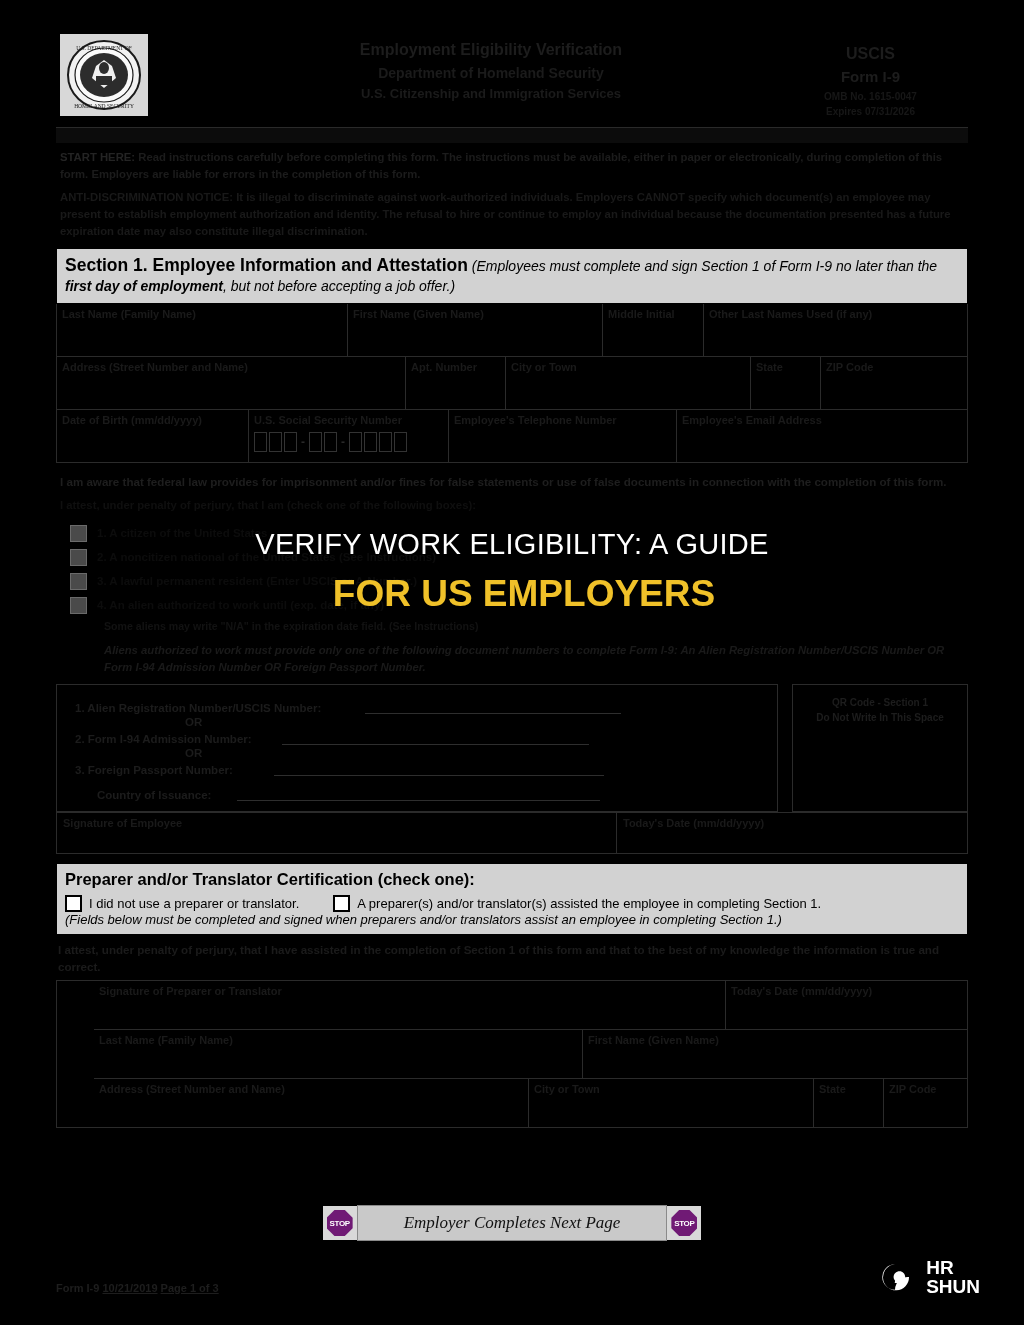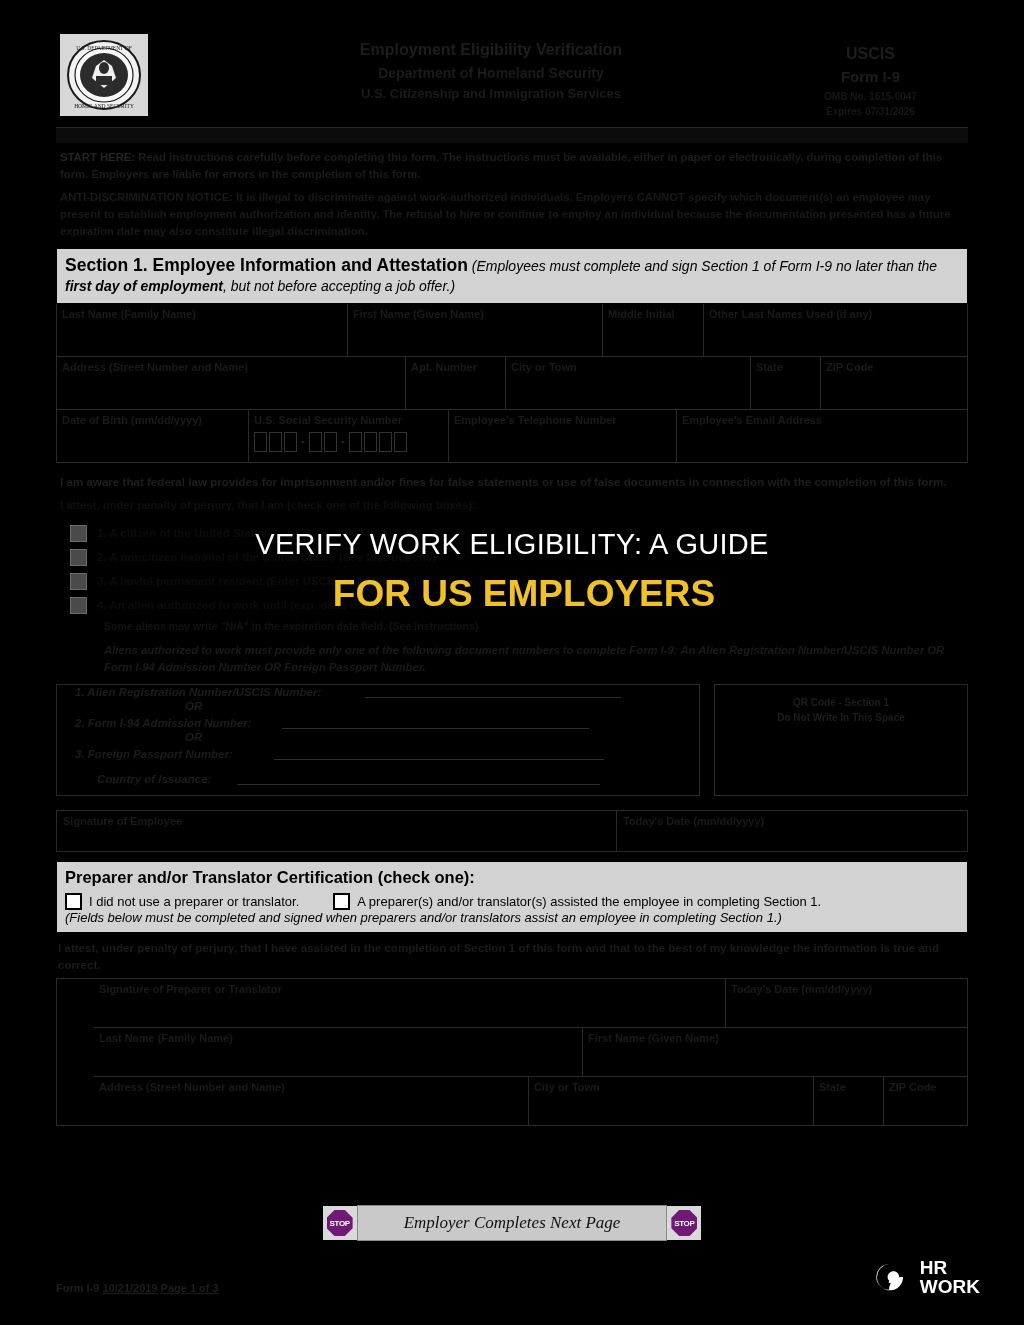--- a/index.html
+++ b/index.html
@@ -98,32 +98,32 @@
           flex: 0 0 auto; margin-right: 10px; }
   .cbtxt { font-size: 11.5px; font-weight: bold; color: #0c0c0c; line-height: 1.35;
            padding-top: 1px; }
 
   .note { margin: 6px 0 0 48px; font-size: 10.6px; font-weight: bold; color: #121212; }
   .alien-note { margin: 10px 0 0 48px; font-size: 11.3px; font-weight: bold;
                 font-style: italic; color: #1a1a1a; line-height: 1.5; }
 
   
   .alien-wrap { display:flex; margin-top: 8px; }
-  .alien-box { width: 644px; border: 1.5px solid #2b2b2b; padding: 0 0 6px 0; font-style: italic; }
+  .alien-box { width: 722px; border: 1.5px solid #2b2b2b; padding: 16px 0 6px 0; }
   .aline { display:flex; align-items:flex-end; margin: 0 0 4px 0; }
   .aline .al { font-size: 11.5px; font-weight:bold; color:#1c1c1c; padding-left: 18px;}
   .aline .rule { flex: 0 0 auto; border-bottom: 1.5px solid #2e2e2e; height: 13px; }
   .ortxt { text-align:left; padding-left: 128px; font-size: 11.5px; font-weight:bold;
            color:#1c1c1c; margin: -2px 0 4px 0;}
   .qr-box { flex: 1 1 auto; margin-left: 14px; border: 1.5px solid #2b2b2b;
             text-align: center; padding-top: 10px; }
   .qr-box .t { font-size: 10px; font-weight: bold; color: #1d1d1d; line-height: 1.5; }
 
   
-  .sigrow { display:flex; border: 1.5px solid #2b2b2b; margin-top: 14px; height: 42px; }
+  .sigrow { display:flex; border: 1.5px solid #2b2b2b; height: 42px; }
   .sigrow .c1 { width: 560px; border-right: 1.5px solid #2b2b2b; padding: 4px 6px;
                 font-size: 11px; font-weight: bold; color: #1a1a1a; }
   .sigrow .c2 { flex:1; padding: 4px 6px; font-size: 11px; font-weight: bold; color:#1a1a1a;}
 
   
   .prep {
     background: #d2d2d2; border: 1.5px solid #000; color:#000;
     padding: 6px 8px 7px 8px; margin-top: 9px;
   }
   .prep .title { font-size: 16.5px; font-weight: bold; }
@@ -410,21 +410,21 @@
 
   <div class="logo">
     <div class="mark">
       <svg width="36" height="36" viewBox="0 0 36 36" aria-hidden="true">
         <path d="M28 18 A13 13 0 1 1 14 5.3 A10.4 10.4 0 1 0 14 30.7 A13 13 0 0 1 28 18 Z" fill="#ffffff"></path>
         <path d="M18.6 12.2 c-3.4 0-6 2.6-6 5.9 0 1.5 .5 2.6 1.5 3.6 l-.4 2.4 h2.2 l.2 2.2 h3.4 l.3-3.1 c2.6-.6 4.4-2.7 4.4-5.1 0-3.3-2.6-5.9-5.6-5.9 z" fill="#ffffff"></path>
       </svg>
     </div>
     <div class="txt" style="color: rgb(255, 255, 255);">
       <div>HR</div>
-      <div>WORK</div>
+      <div>SHUN</div>
     </div>
   </div>
 
   <div class="overlay">
     <div class="t1" style="color: rgb(255, 255, 255);">VERIFY WORK ELIGIBILITY: A GUIDE</div>
     <div class="t2" style="color: rgb(240, 193, 41); margin-left: 24px;">FOR US EMPLOYERS</div>
   </div>
 
 </div>
 

